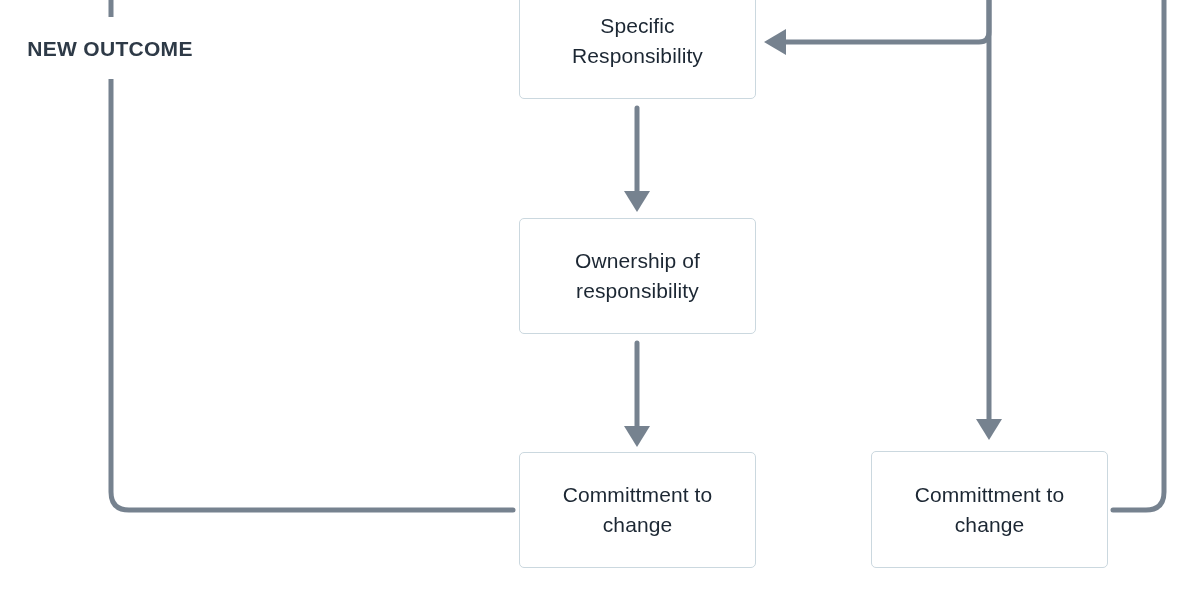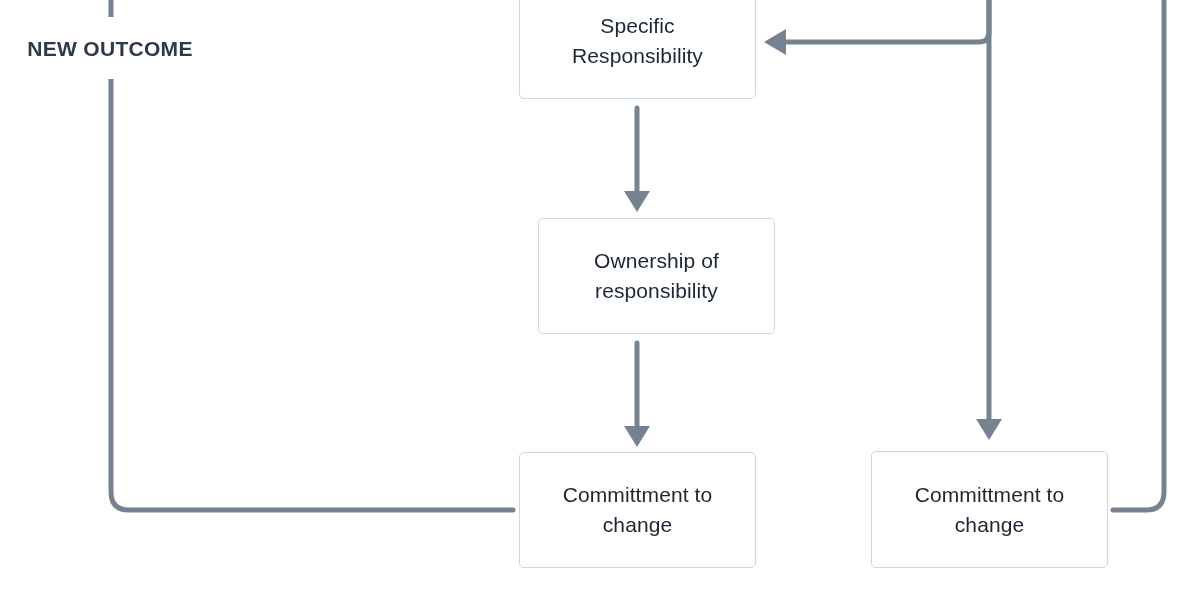--- a/index.html
+++ b/index.html
@@ -38,21 +38,21 @@
     justify-content: center;
     z-index: 2;
     font-size: 21px;
     font-weight: 500;
     color: var(--text-color);
     line-height: 30px;
     text-align: center;
     letter-spacing: 0.1px;
   }
   .node-specific   { left: 519px; top: -18px; width: 237px; height: 117px; }
-  .node-ownership  { left: 538px; top: 218px; width: 237px; height: 116px; align-items: center; }
+  .node-ownership  { left: 519px; top: 218px; width: 237px; height: 116px; align-items: center; }
   .node-commit-c   { left: 519px; top: 452px; width: 237px; height: 116px; }
   .node-commit-r   { left: 871px; top: 451px; width: 237px; height: 117px; }
   .flow-label {
     position: absolute;
     left: 22px; top: 17px;
     width: 176px; height: 62px;
     background: var(--bg-color);
     display: flex;
     flex-direction: column;
     align-items: center;

